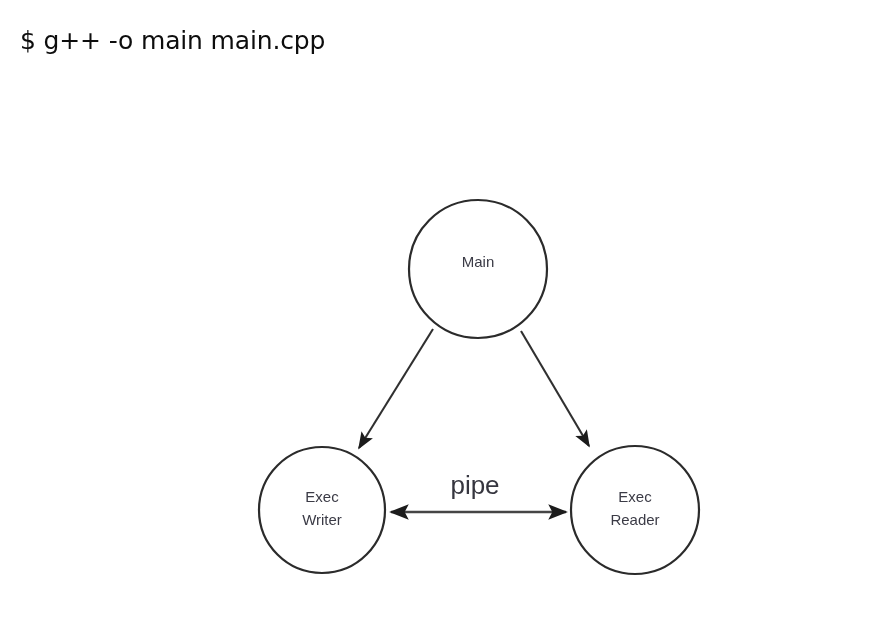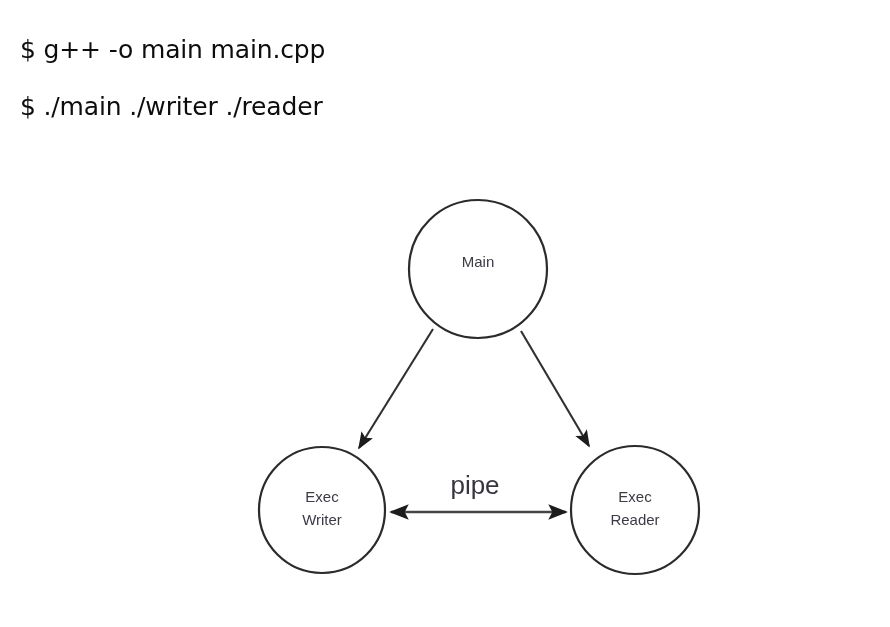--- a/index.html
+++ b/index.html
@@ -14,21 +14,21 @@
     position: relative;
     overflow: hidden;
     font-family: "Liberation Sans", sans-serif;
     -webkit-font-smoothing: antialiased;
   }
 
   
   #console-block {
     position: absolute;
     left: 0;
-    top: 16px;
+    top: 7px;
     width: 842px;
   }
   .console-line {
     font-family: "DejaVu Sans", sans-serif;
     font-size: 25px;
     line-height: 28px;
     color: #0d0d0d;
     letter-spacing: -0.15px;
     white-space: pre;
     padding-left: 20px;
@@ -78,21 +78,20 @@
     fill: #36363f;
     text-anchor: middle;
     dominant-baseline: middle;
   }
 </style>
 </head>
 <body>
 
 <div id="console-block">
   <div class="console-line" id="console-line-1">$ g++ -o main main.cpp</div>
-  <div class="console-line" id="console-line-2">$ ./main ./writer ./reader</div>
 </div>
 
 <div id="diagram-area">
   <svg id="diagram-svg" width="890" height="627" viewBox="0 0 890 627" xmlns="http://www.w3.org/2000/svg">
     <defs>
       <marker id="arrowhead" markerWidth="9" markerHeight="9" refX="7.4" refY="3.2" orient="auto" markerUnits="strokeWidth">
         <path d="M0,0 L8.2,3.2 L0,6.4 L1.7,3.2 Z" fill="#1c1c1c"></path>
       </marker>
       <marker id="arrowtail" markerWidth="9" markerHeight="9" refX="0.8" refY="3.2" orient="auto" markerUnits="strokeWidth">
         <path d="M8.2,0 L0,3.2 L8.2,6.4 L6.5,3.2 Z" fill="#1c1c1c"></path>

